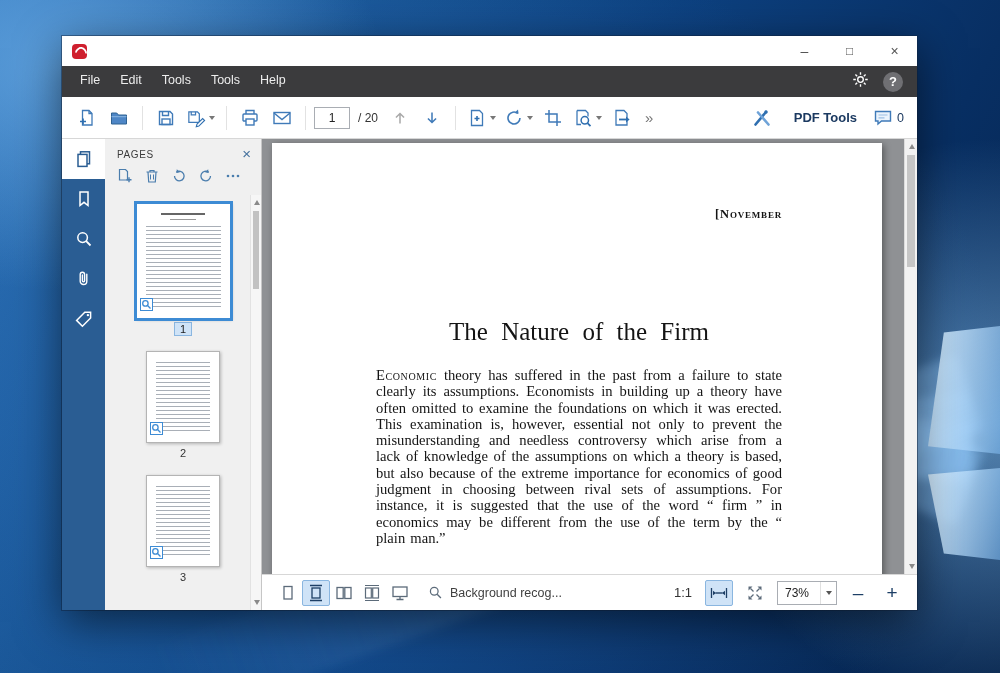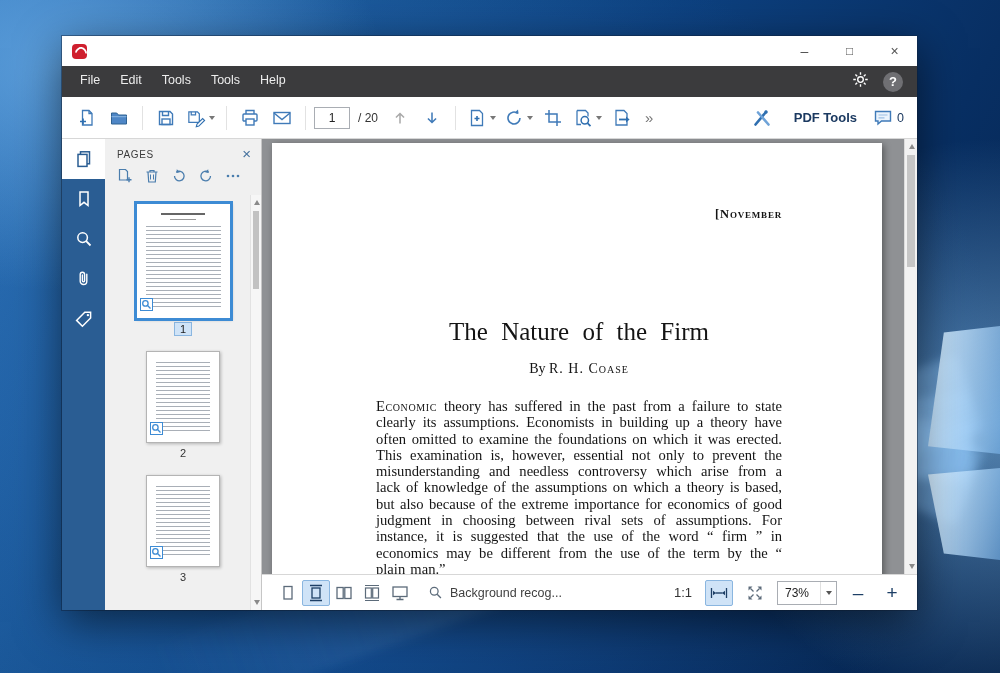--- a/index.html
+++ b/index.html
@@ -414,24 +414,20 @@
           </div>
         </div>
       </div>
 
       <div class="right-col">
         <div class="viewer">
           <div class="page">
             <div class="page-inner">
               <div class="running-head">[November</div>
               <div class="doc-title">The Nature of the Firm</div>
-              <div class="byline">
-                <span>By</span>
-                <span class="name">R. H. Coase</span>
-              </div>
               <p class="para"><span class="lead">Economic</span><span> theory has suffered in the past from a failure to state clearly its assumptions.  Economists in building up a theory have often omitted to examine the foundations on which it was erected.  This examination is, however, essential not only to prevent the misunderstanding and needless controversy which arise from a lack of knowledge of the assumptions on which a theory is based, but also because of the extreme importance for economics of good judgment in choosing between rival sets of assumptions.  For instance, it is suggested that the use of the word “ firm ” in economics may be different from the use of the term by the “ plain man.”</span></p>
             </div>
           </div>
           <div class="v-scroll">
             <div class="arr up"></div>
             <div class="thumbbar"></div>
             <div class="arr down"></div>
           </div>
         </div>
 

